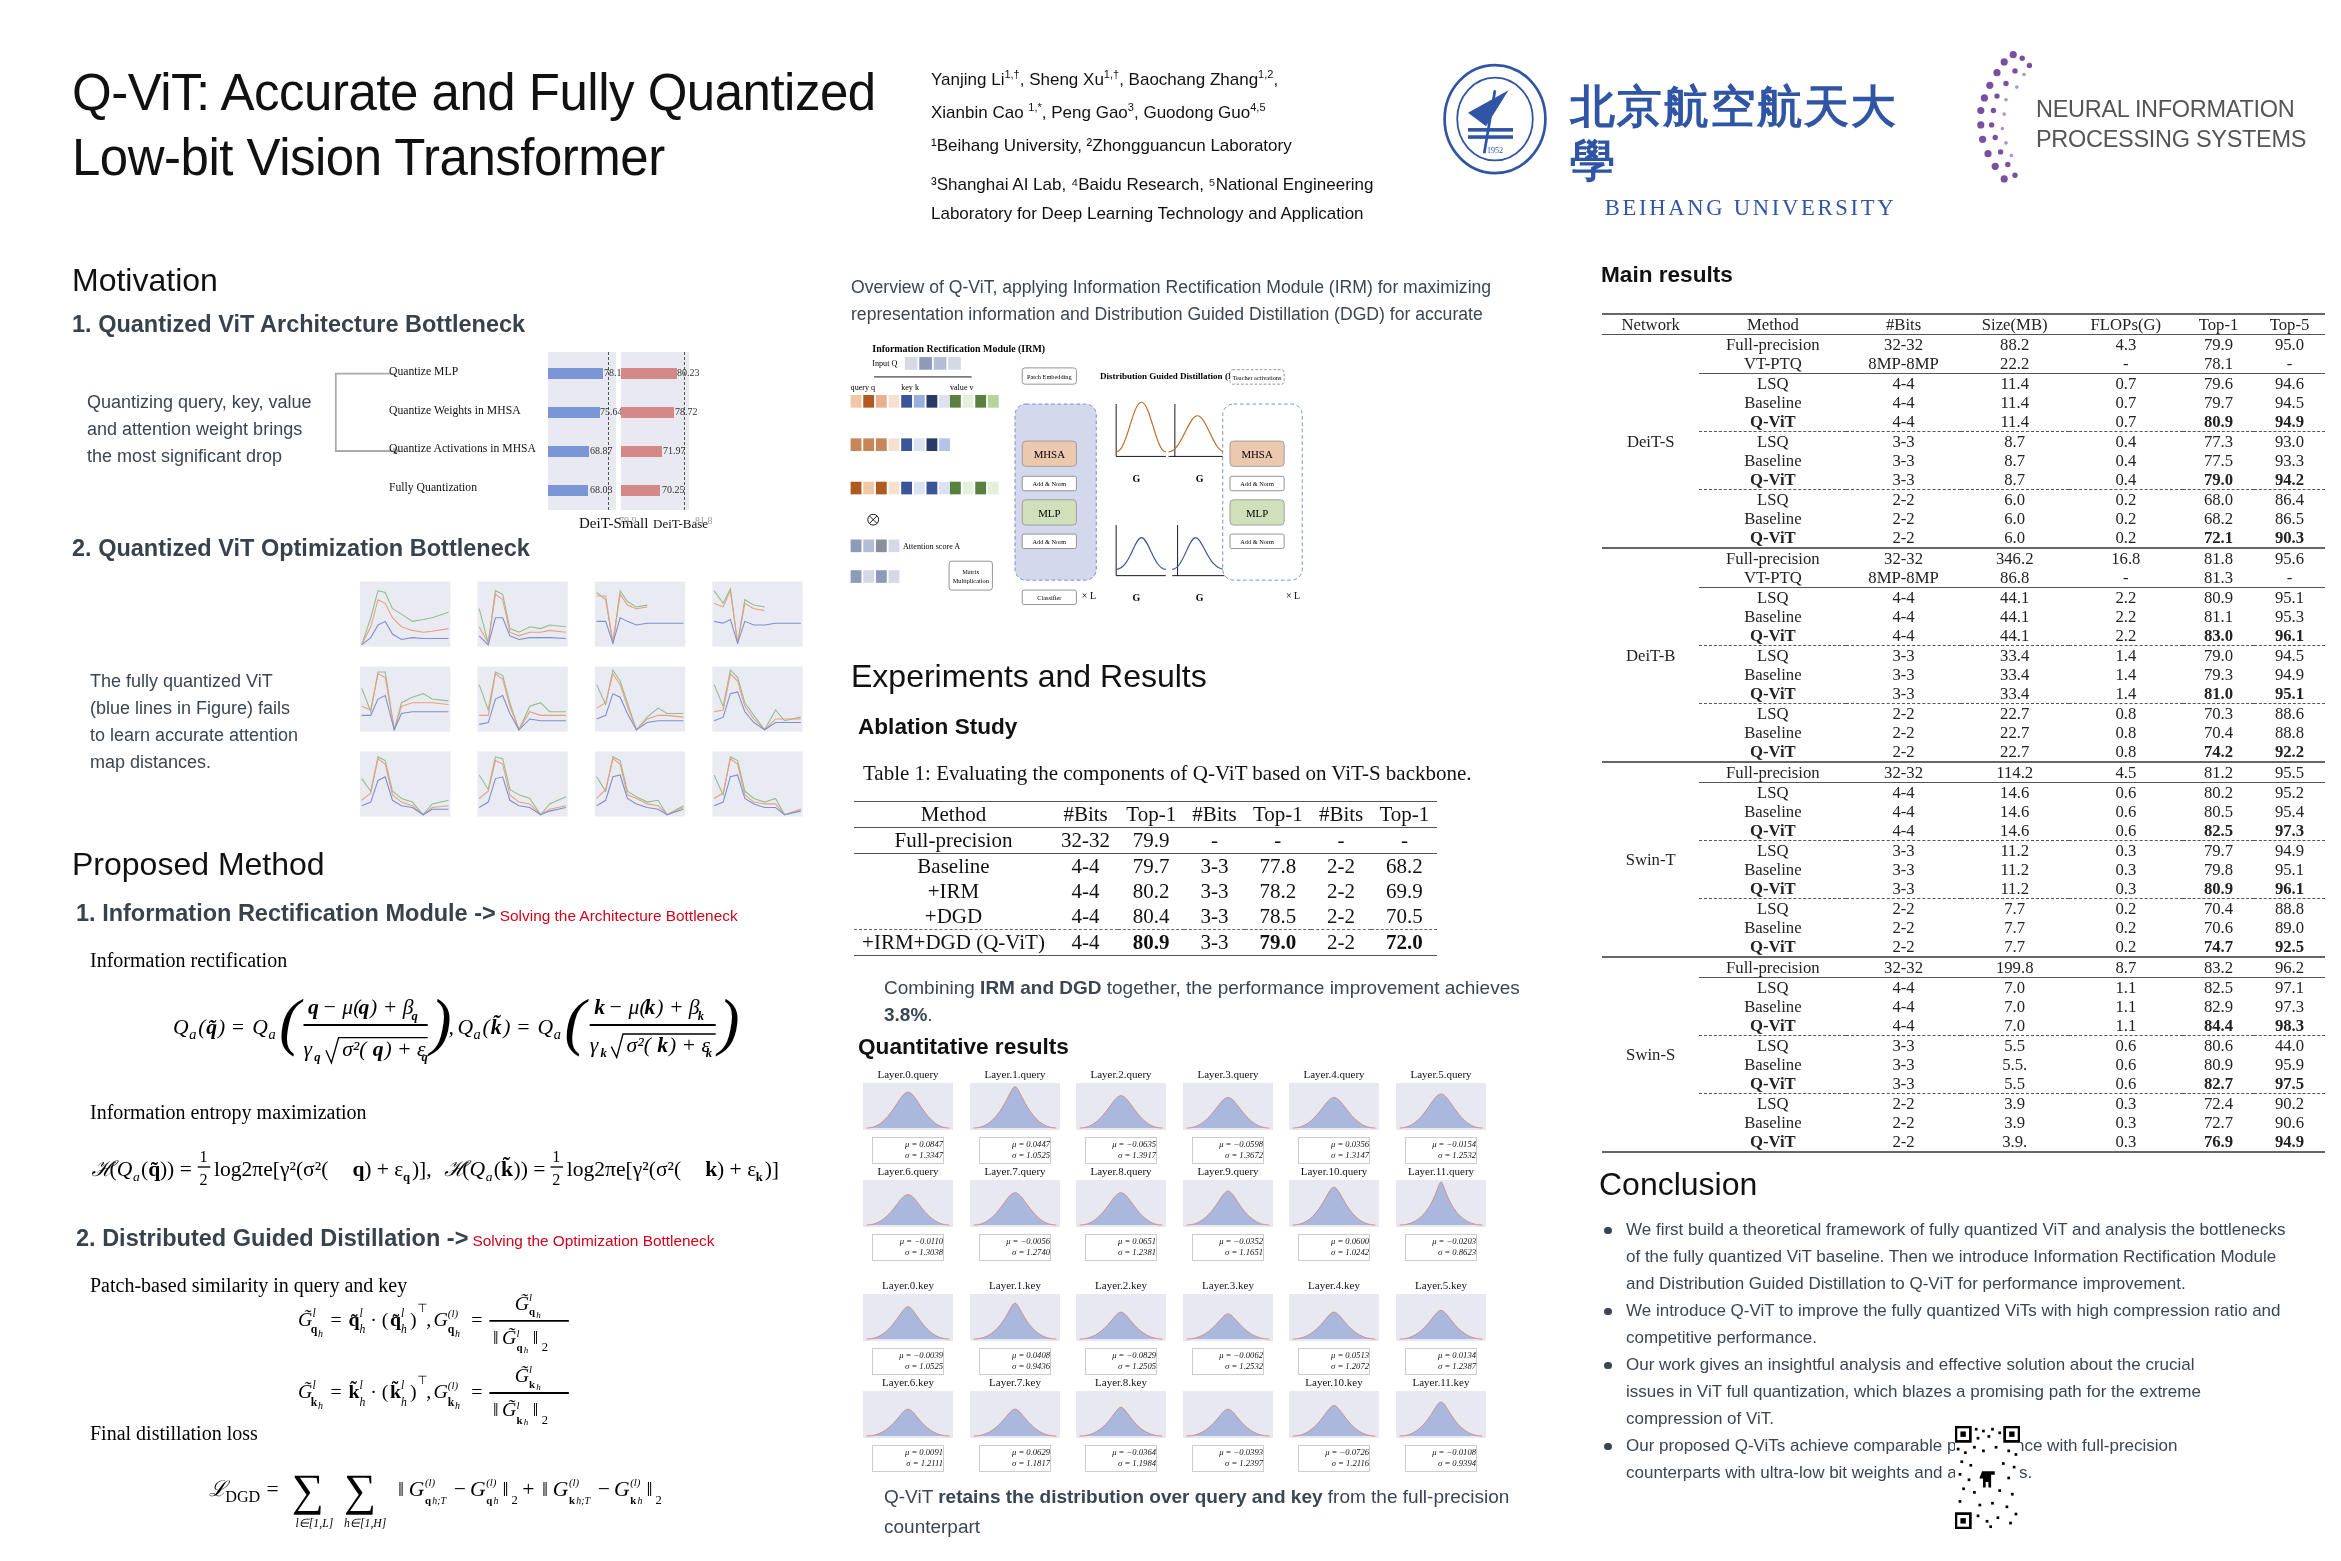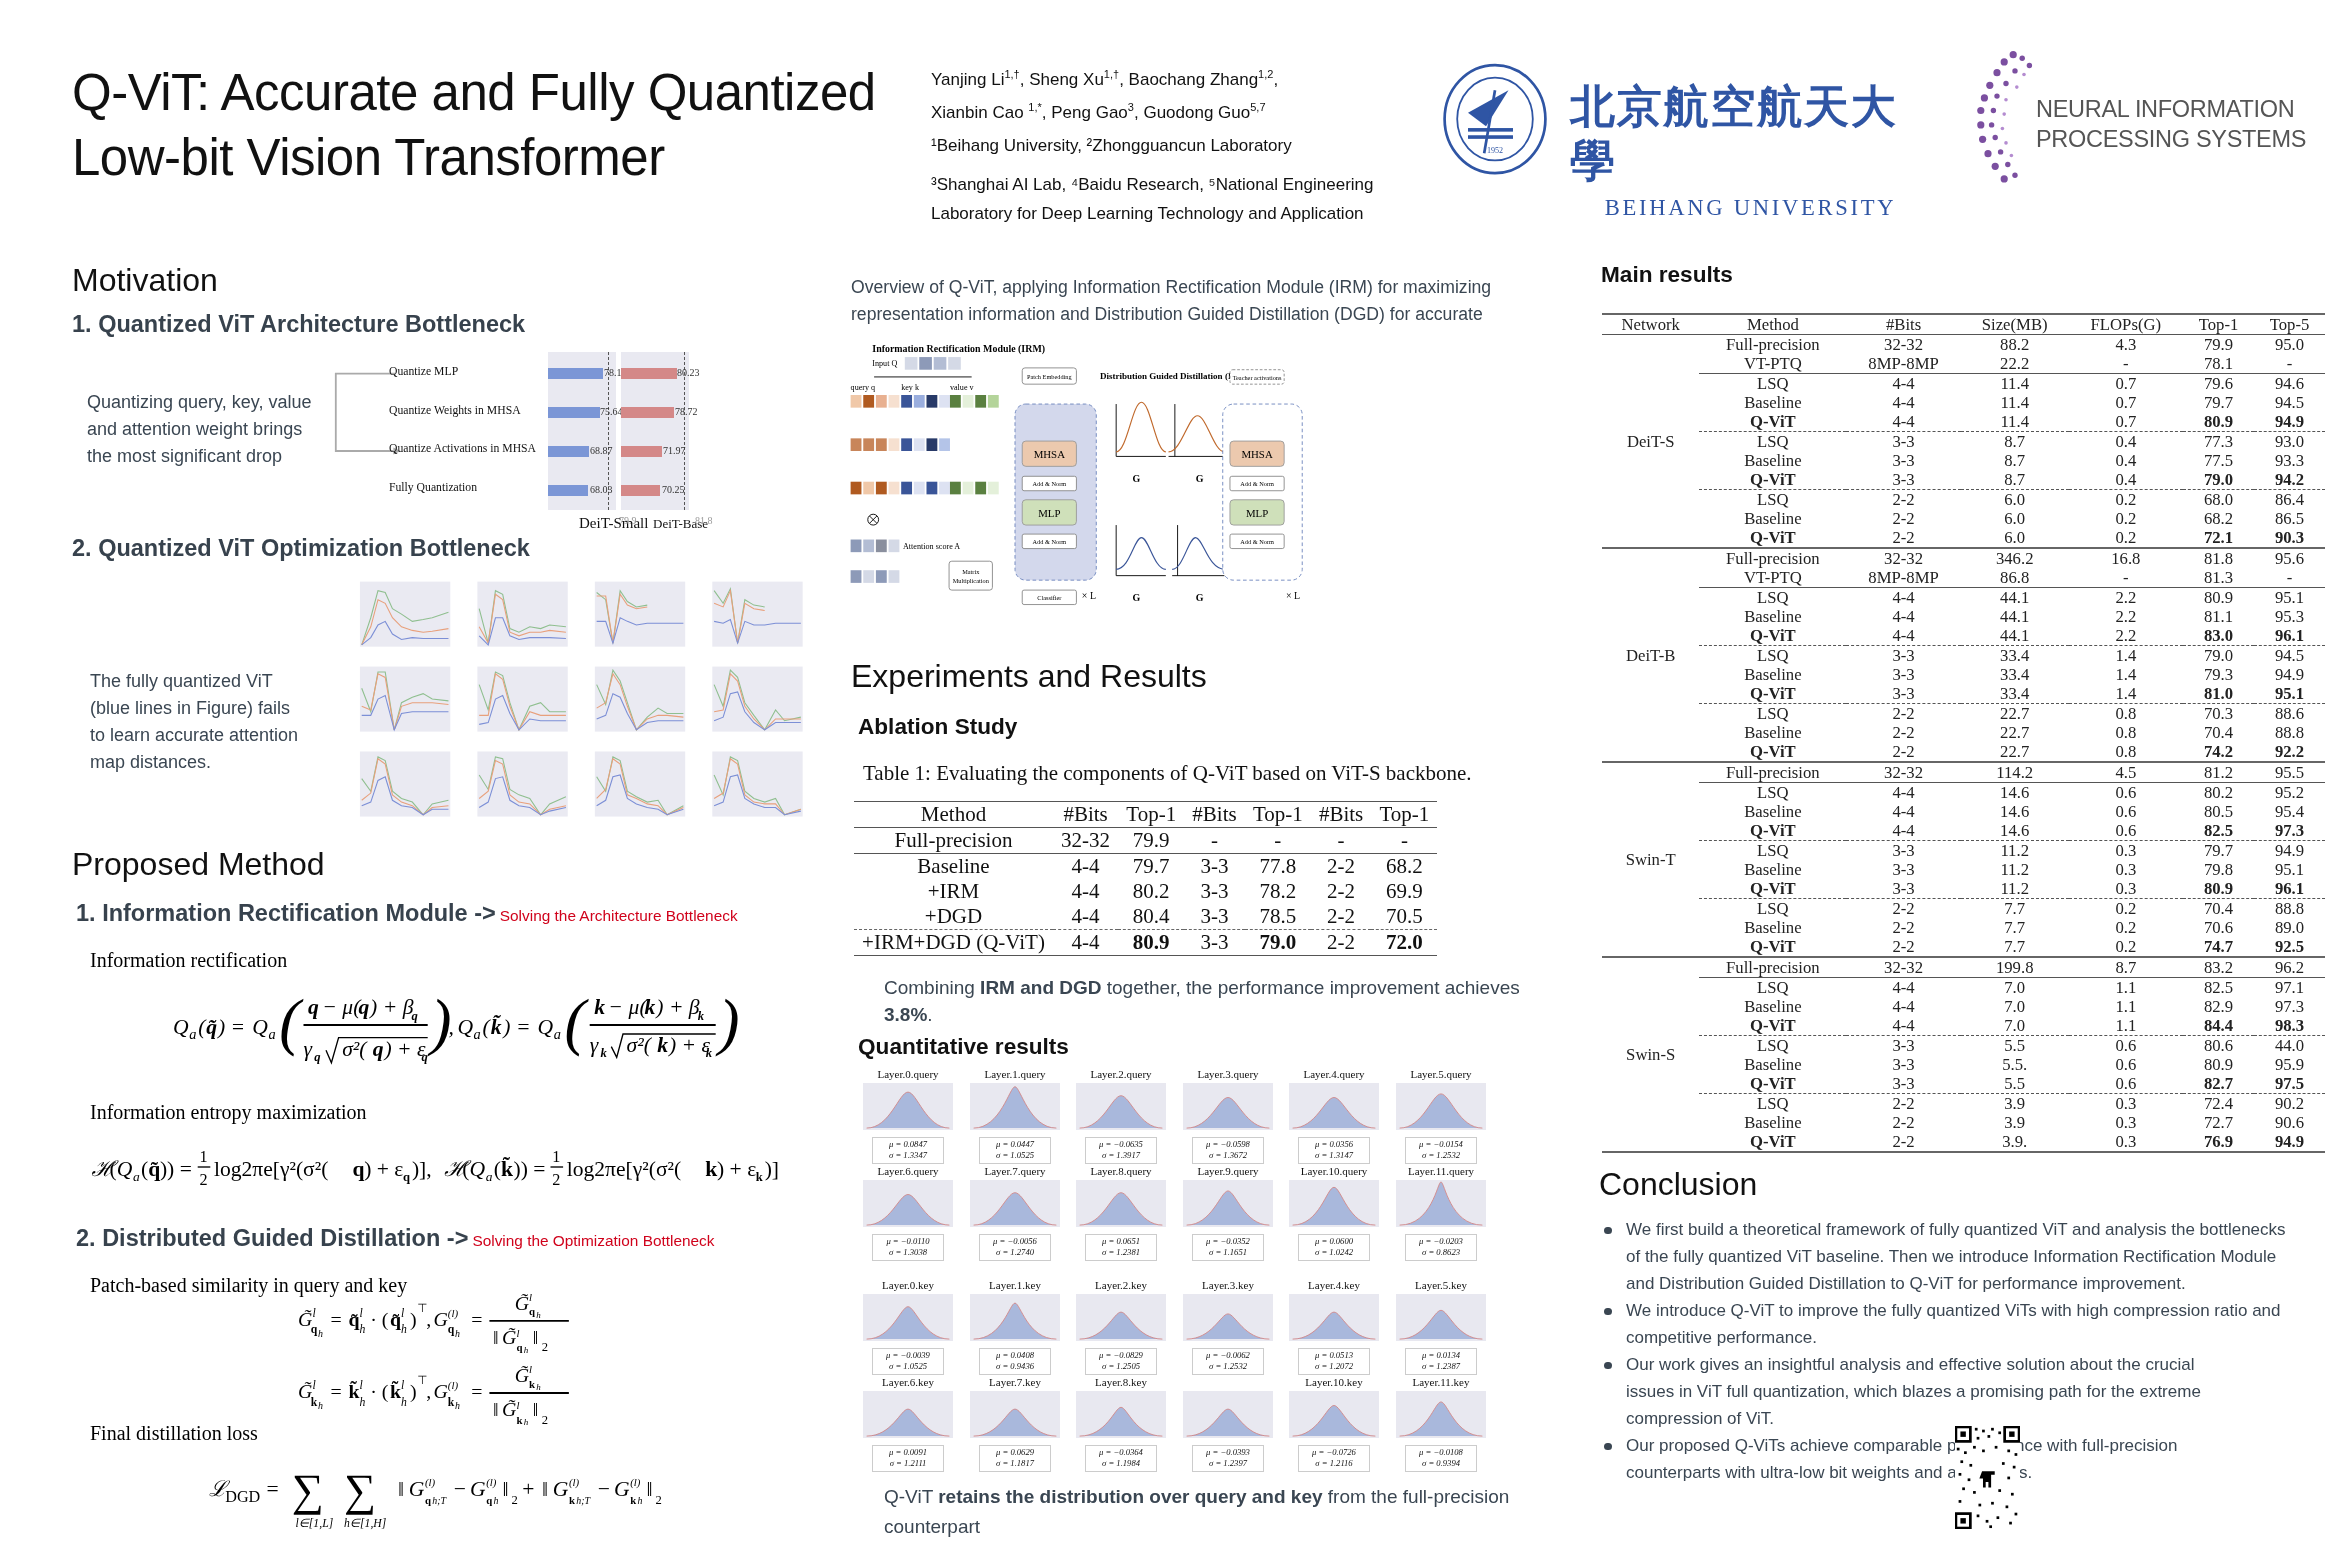--- a/index.html
+++ b/index.html
@@ -31,21 +31,21 @@
 
 table.abl{border-collapse:collapse;font-family:"Liberation Serif",serif;font-size:21px;color:#111}
 table.abl td,table.abl th{text-align:center;padding:0 8.1px;height:25px;font-weight:400;white-space:nowrap}
 table.main{border-collapse:collapse;font-family:"Liberation Serif",serif;font-size:16.7px;color:#222}
 table.main td,table.main th{text-align:center;height:19px;line-height:19px;padding:0 5.4px;white-space:nowrap;font-weight:400}
 .b{font-weight:700!important}
 
 .hist{position:absolute;width:108px}
 .hist .ht{font-family:"Liberation Serif",serif;font-size:11px;text-align:center;color:#111;height:14.5px}
 .hist .hp{height:47px;background:#e8e8f0;margin-left:9px;width:90px;position:relative}
-.hist .hb{margin:7.2px auto 0;width:72px;border:0.9px solid #ccc;font-family:"Liberation Serif",serif;font-style:italic;font-size:8.6px;text-align:center;line-height:11px;padding:1.8px 0;color:#111}
+.hist .hb{margin:7.2px auto 0;width:72px;border:0.9px solid #ccc;font-family:"Liberation Serif",serif;font-style:italic;font-size:8.6px;text-align:right;line-height:11px;padding:1.8px 0;color:#111}
 ul.concl{list-style:none}
 ul.concl li{position:relative;padding-left:27px;font-size:17px;line-height:27px;color:#3a4652}
 ul.concl li::before{content:"";position:absolute;left:5.4px;top:11px;width:7.2px;height:7.2px;border-radius:50%;background:#3a4652}
 </style>
 </head>
 <body>
 
 <div class="abs title">
   <div>Q-ViT: Accurate and Fully Quantized</div>
   <div>Low-bit Vision Transformer</div>
@@ -53,21 +53,21 @@
 
 <div class="abs authors">
   <div class="l">
     <span>Yanjing Li</span><sup>1,†</sup>,
     <span>Sheng Xu</span><sup>1,†</sup>,
     <span>Baochang Zhang</span><sup>1,2</sup>,
   </div>
   <div class="l">
     <span>Xianbin Cao </span><sup>1,*</sup>,
     <span>Peng Gao</span><sup>3</sup>,
-    <span>Guodong Guo</span><sup>5,7</sup>
+    <span>Guodong Guo</span><sup>4,5</sup>
   </div>
   <div class="l" style="margin-top:5.4px">¹Beihang University, ²Zhongguancun Laboratory</div>
   <div class="l" style="margin-top:5.4px">³Shanghai AI Lab, ⁴Baidu Research, ⁵National Engineering</div>
   <div class="l" style="margin-top:-3.6px">Laboratory for Deep Learning Technology and Application</div>
 </div>
 
 <div class="abs logo-seal">
   <svg width="108" height="113" viewBox="0 0 120 125">
     <ellipse cx="60" cy="62" rx="56" ry="60" fill="none" stroke="#2f55a4" stroke-width="3"></ellipse>
     <ellipse cx="60" cy="62" rx="42" ry="46" fill="none" stroke="#2f55a4" stroke-width="2"></ellipse>

